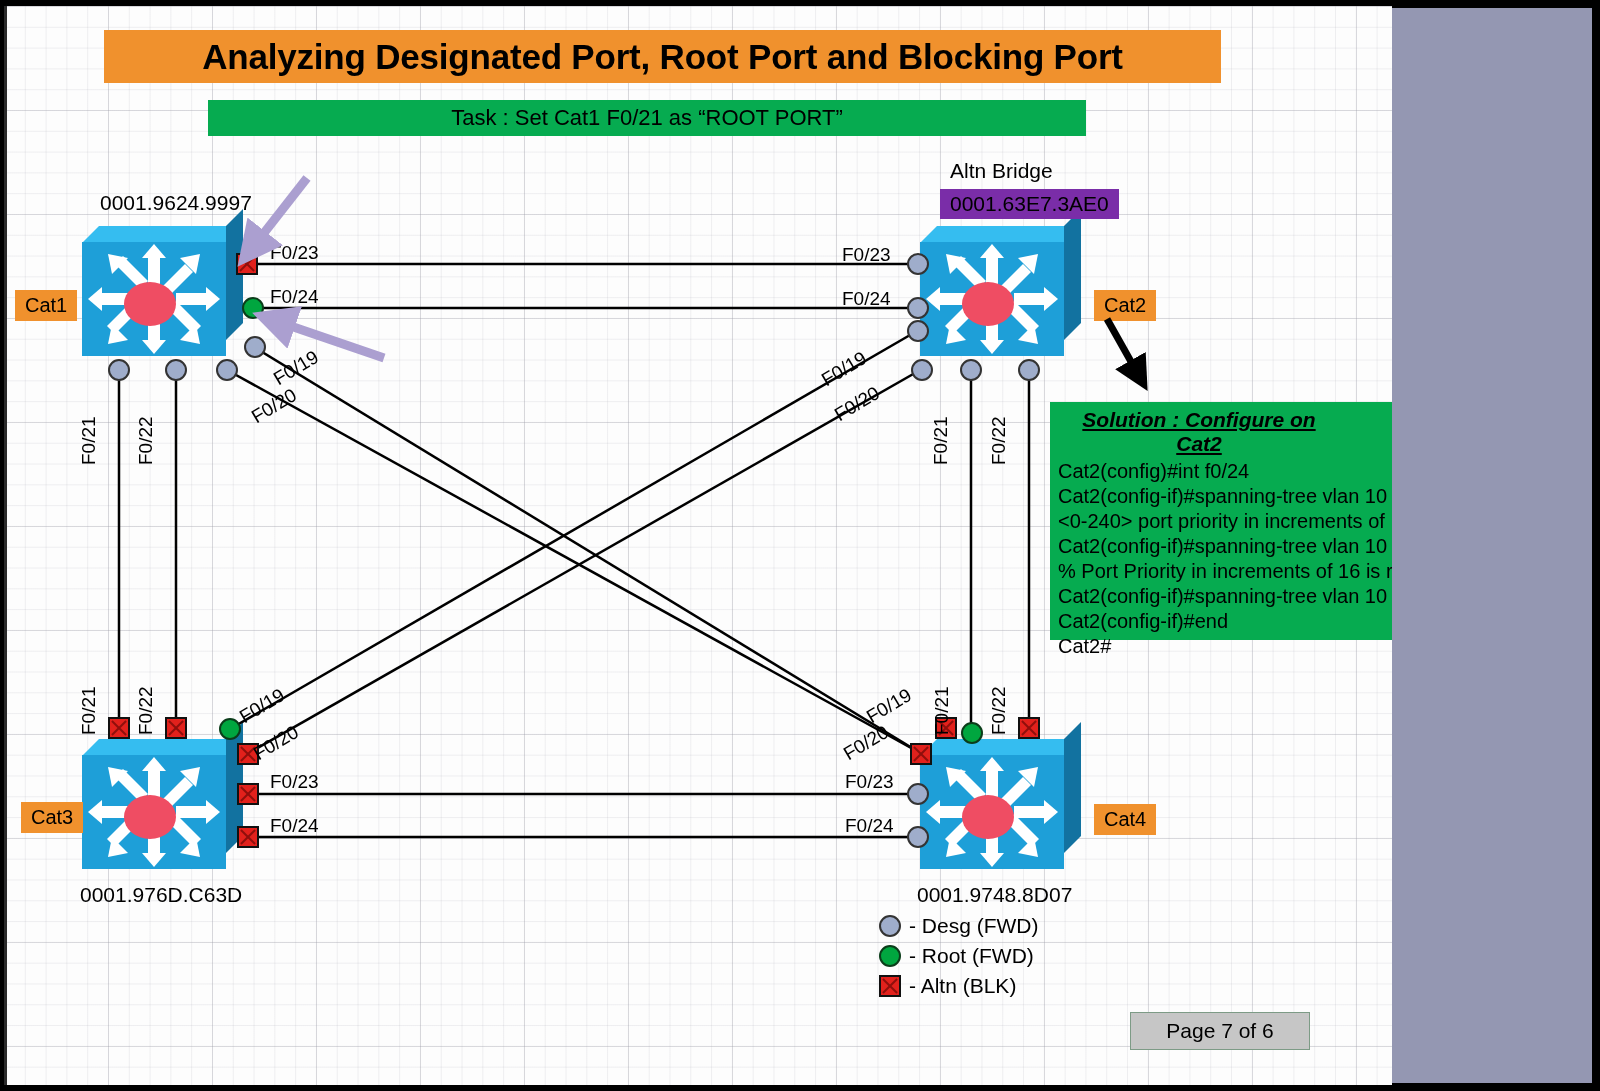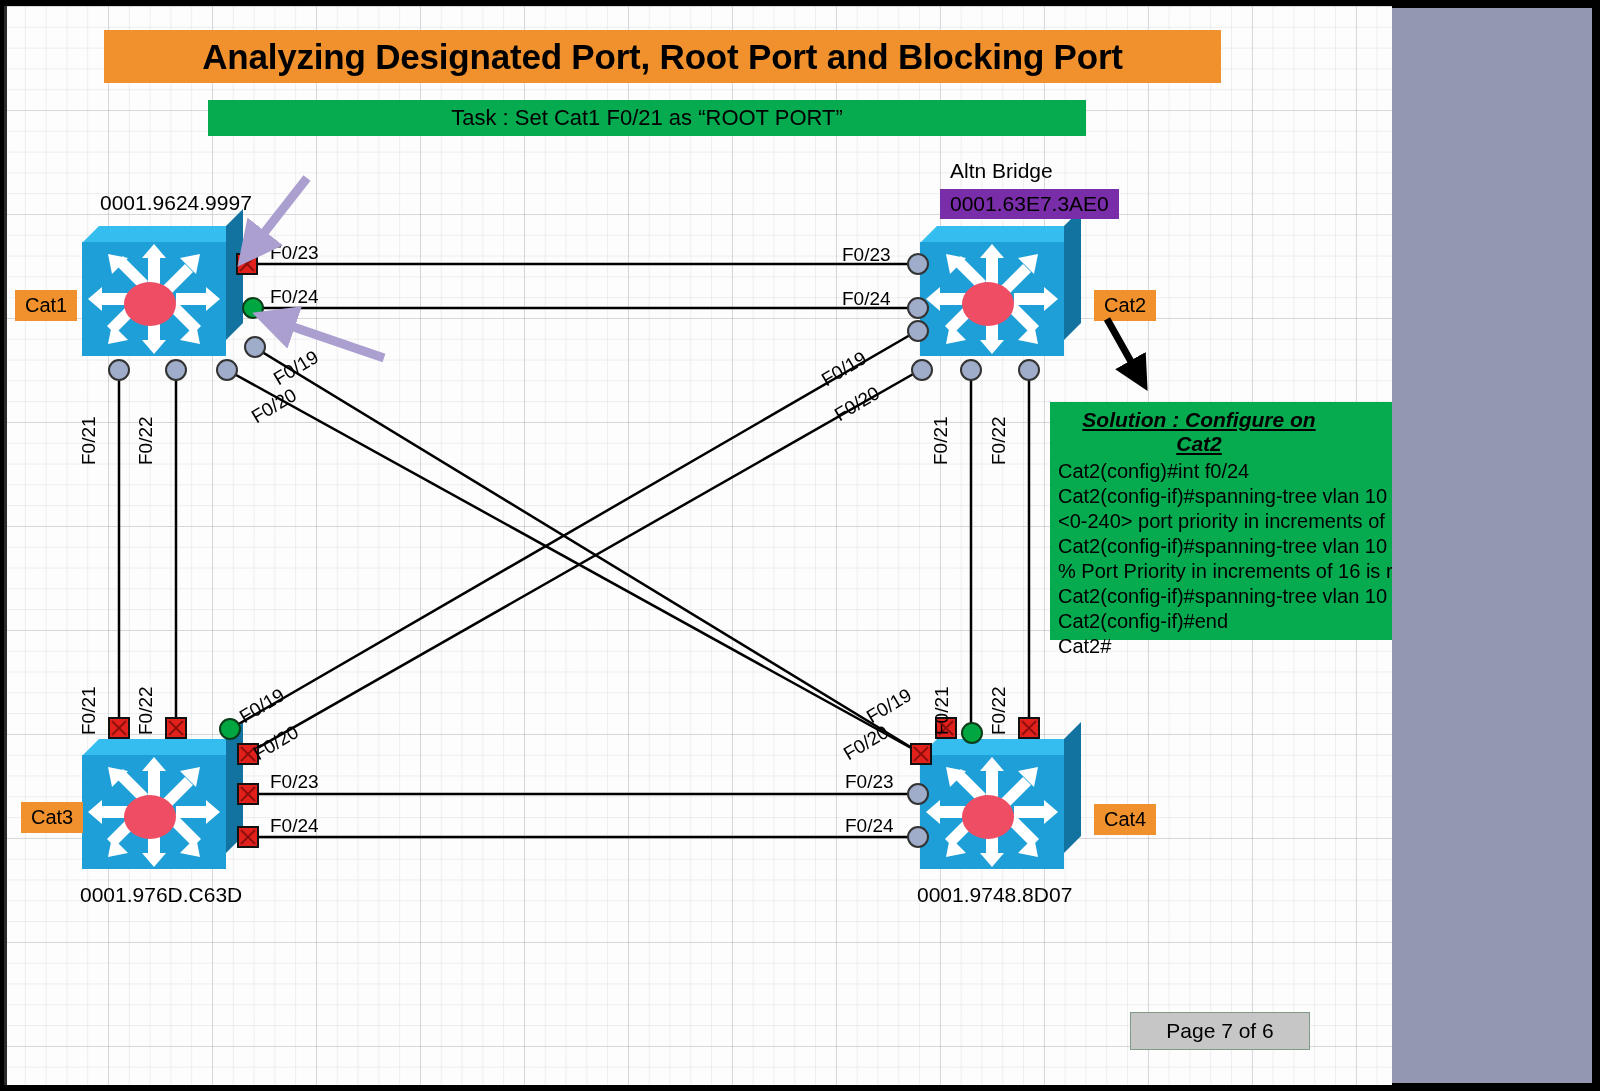--- a/index.html
+++ b/index.html
@@ -380,16 +380,30 @@
       <div class="sol-line">Cat2(config)#int f0/24</div>
       <div class="sol-line">Cat2(config-if)#spanning-tree vlan 10 port-priority ?</div>
       <div class="sol-line">  &lt;0-240&gt;  port priority in increments of 16</div>
       <div class="sol-line">Cat2(config-if)#spanning-tree vlan 10 port-priority 44</div>
       <div class="sol-line">% Port Priority in increments of 16 is required</div>
       <div class="sol-line">Cat2(config-if)#spanning-tree vlan 10 port-priority 48</div>
       <div class="sol-line">Cat2(config-if)#end</div>
       <div class="sol-line">Cat2#</div>
     </div>
 
+    <div class="legend">
+      <div class="legend-row">
+        <div class="legend-swatch port desg" style="position:relative;left:0;top:0;"></div>
+        <span class="legend-text">- Desg (FWD)</span>
+      </div>
+      <div class="legend-row">
+        <div class="legend-swatch port root" style="position:relative;left:0;top:0;"></div>
+        <span class="legend-text">- Root (FWD)</span>
+      </div>
+      <div class="legend-row">
+        <div class="legend-swatch port blk" style="position:relative;left:0;top:0;"></div>
+        <span class="legend-text">- Altn (BLK)</span>
+      </div>
+    </div>
 
     <div class="footer-page">Page 7 of 6</div>
   </div>
 </div>
 
 </body></html>

